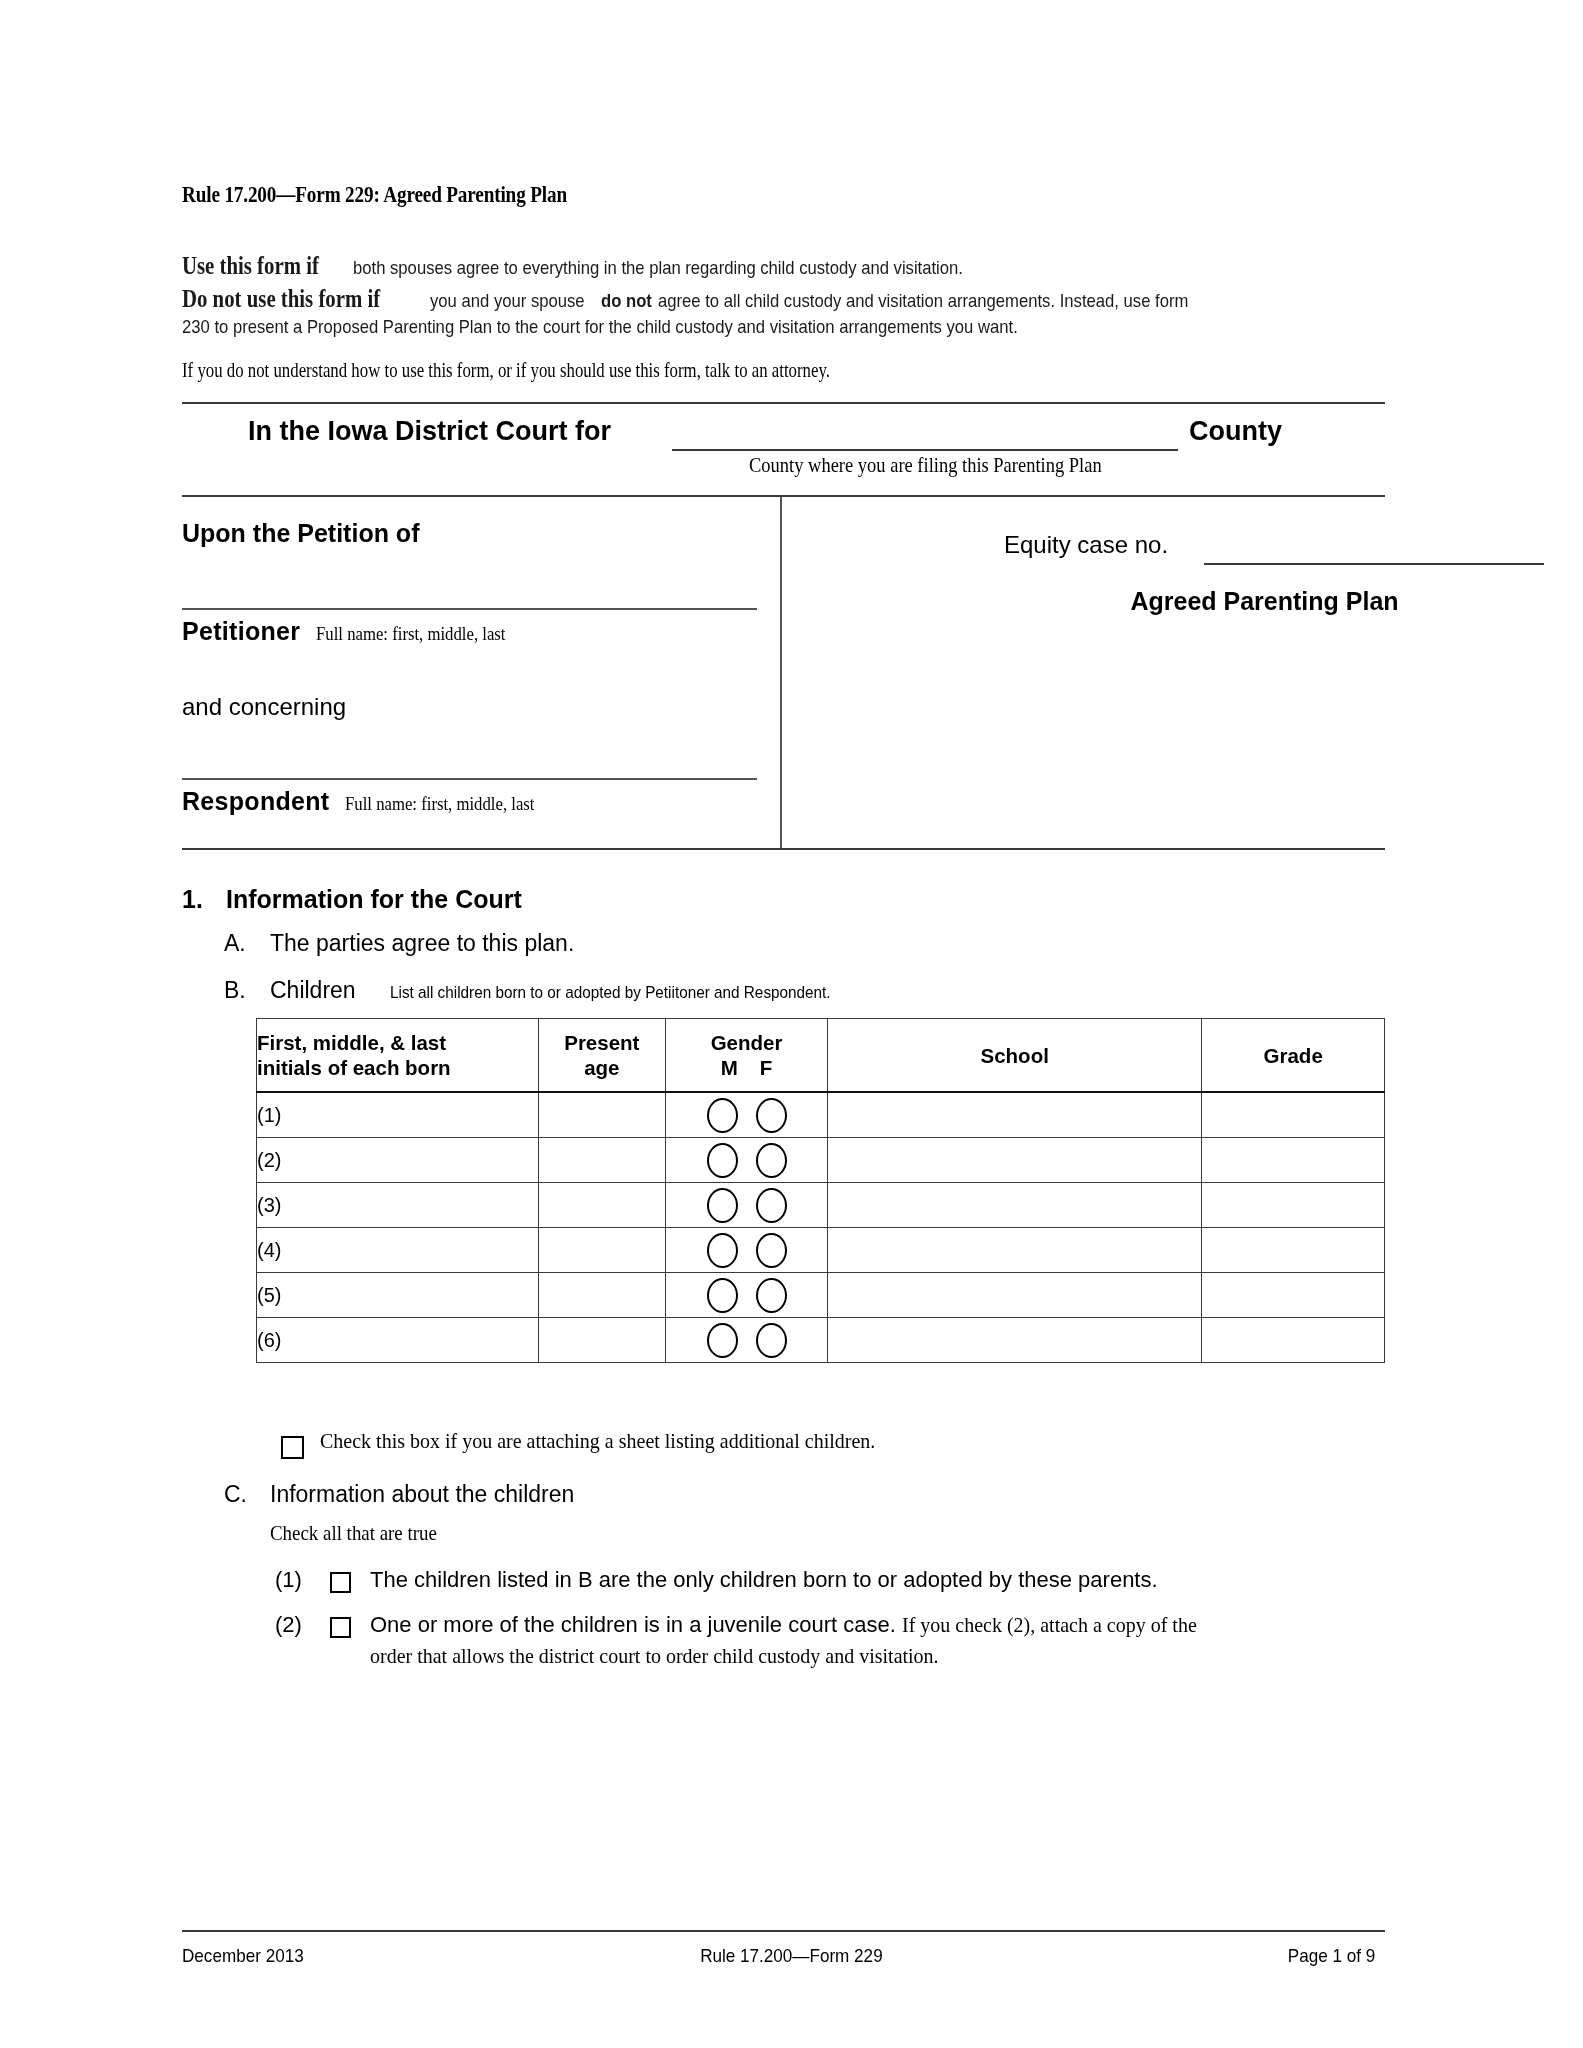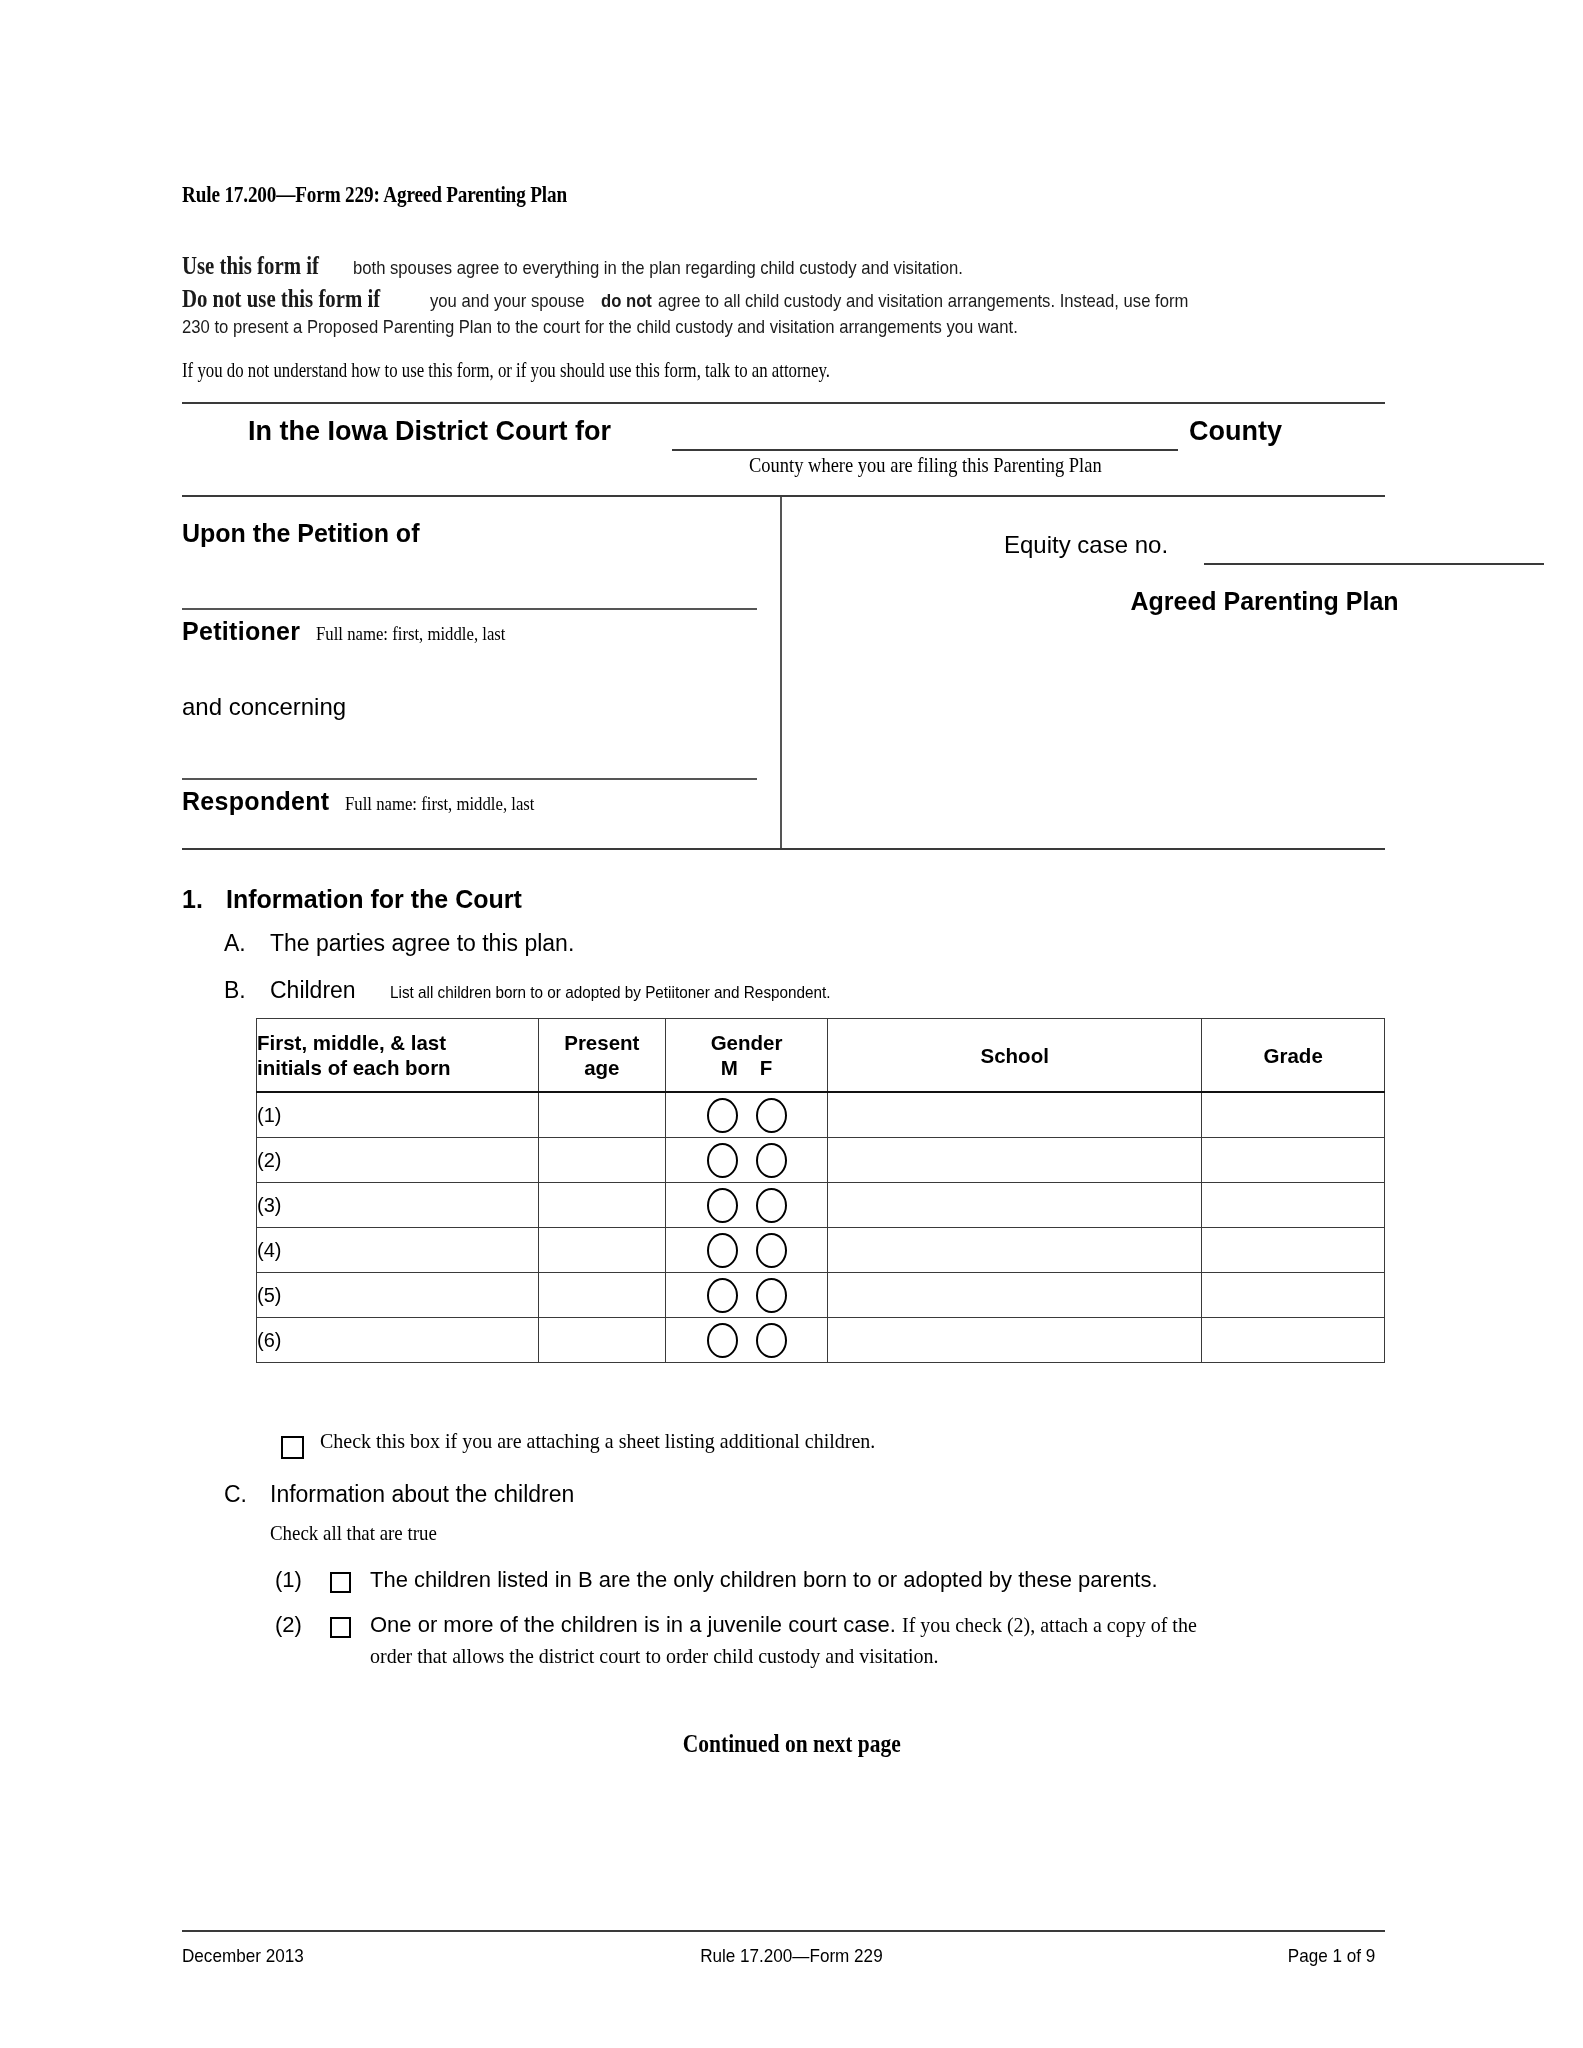--- a/index.html
+++ b/index.html
@@ -471,20 +471,19 @@
 
   <div class="c-item-num" id="c1-num"><span>(1)</span></div>
   <div class="c-item-box" id="c1-box"></div>
   <div class="c-item-text" id="c1-text"><span>The children listed in B are the only children born to or adopted by these parents.</span></div>
 
   <div class="c-item-num" id="c2-num"><span>(2)</span></div>
   <div class="c-item-box" id="c2-box"></div>
   <div class="c-item-text" id="c2-text"><span>One or more of the children is in a juvenile court case.  </span><span class="serif-run"><span class="t-run">If you check (2), attach a copy of the</span></span></div>
   <div class="c-item-cont" id="c2-cont"><span class="t-run">order that allows the district court to order child custody and visitation.</span></div>
 
-  <div id="continued"><span class="t-run">Continued on next page</span></div>
 
   <div id="footer-rule"></div>
   <div class="footer-cell" id="footer-left"><span class="t-run">December 2013</span></div>
   <div class="footer-cell" id="footer-center"><span class="t-run">Rule 17.200—Form 229</span></div>
   <div class="footer-cell" id="footer-right"><span class="t-run">Page 1 of 9</span></div>
 
 </div>
 
 </body></html>

